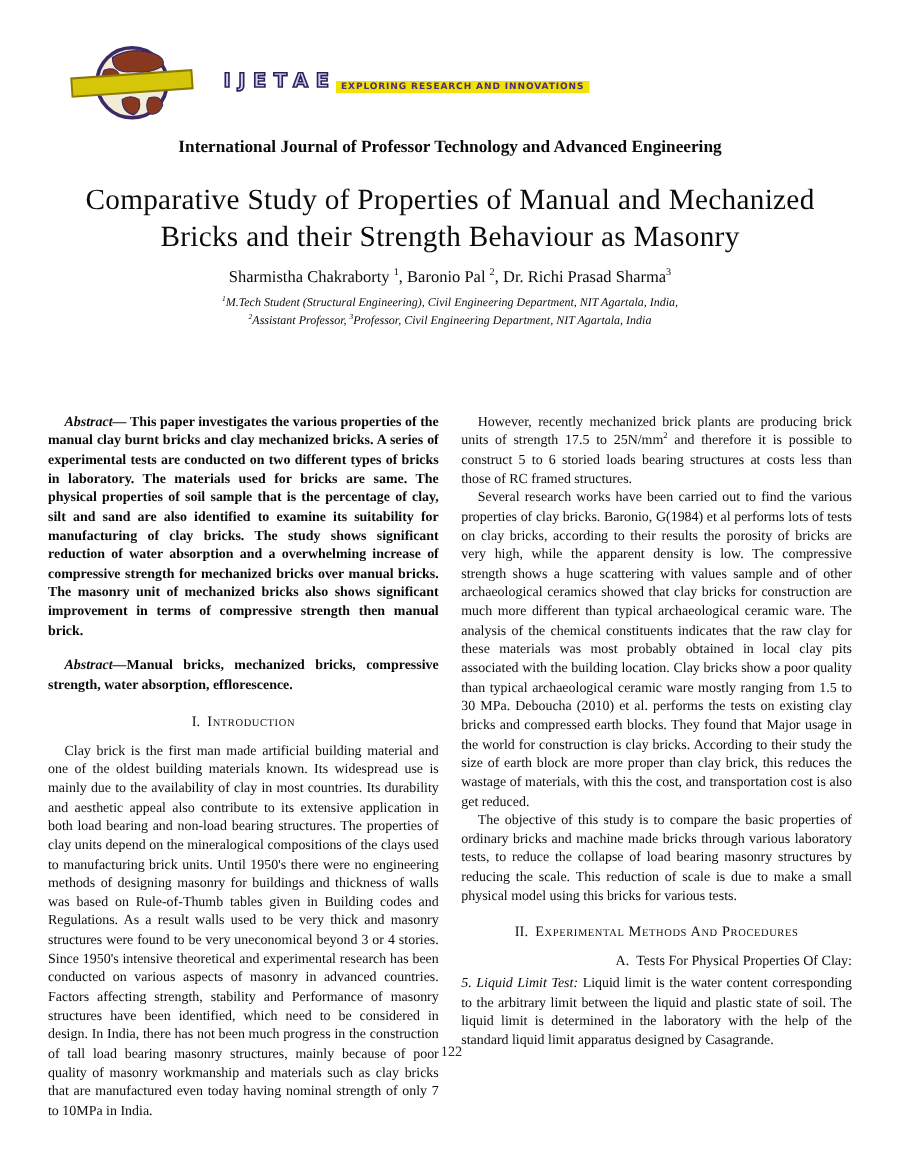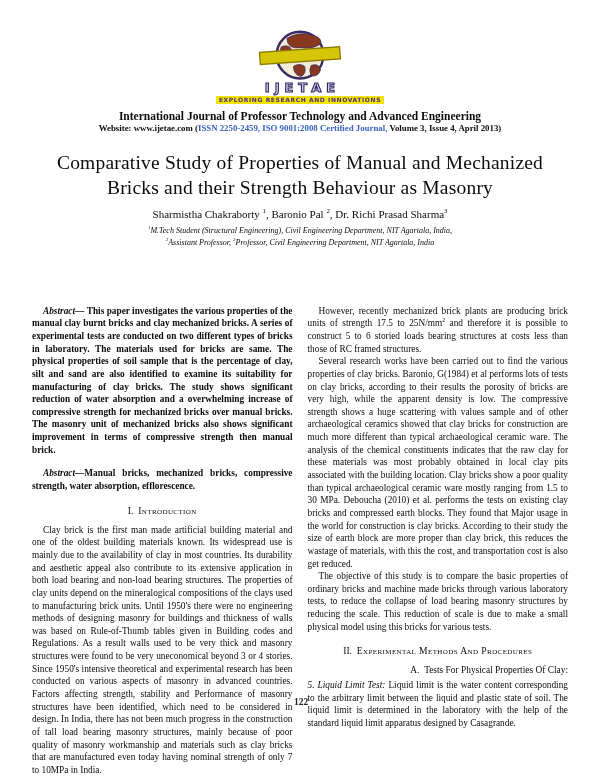--- a/index.html
+++ b/index.html
@@ -3,21 +3,21 @@
 <meta charset="utf-8">
 <style>
   html,body{margin:0;padding:0;background:#888;}
   .page{
     width:600px;height:776px;margin:0 auto;background:#ffffff;position:relative;
     font-family:"Liberation Serif","DejaVu Serif",serif;color:#0b0b0b;
     box-sizing:border-box;padding:28px 32px 0;overflow:hidden;
   }
   
   .hdr{text-align:center;}
-  .logo-wrap{display:flex;flex-direction:column;align-items:center;line-height:1;}
+  .logo-wrap{display:flex;flex-direction:row;align-items:center;line-height:1;}
   .logo-acronym{
     font-family:"DejaVu Sans","Liberation Sans",sans-serif;font-weight:700;
     font-size:13px;letter-spacing:5px;color:#d8d2ee;
     -webkit-text-stroke:1.1px #2a1f5e;text-stroke:1.1px #2a1f5e;
     margin-top:-5px;text-indent:5px;
   }
   .logo-tagline{
     display:inline-block;background:#f0e400;color:#4b2a8a;
     font-family:"DejaVu Sans","Liberation Sans",sans-serif;font-weight:700;
     font-size:6px;letter-spacing:0.6px;padding:1px 3px;margin-top:2px;white-space:nowrap;
@@ -45,21 +45,21 @@
   .section{
     font-size:9.6px;font-weight:400;text-align:center;margin:11px 0 7px;
   }
   .section .sc{font-variant:small-caps;letter-spacing:0.4px;}
   .subsection{font-size:9.4px;font-weight:400;margin:7px 0 2px;text-align:right;}
   .runin{font-style:italic;}
   .bodyp{margin-top:0;}
   .gap{margin-top:0 !important;}
   .noindent{text-indent:0 !important;}
   
-  .footer{position:absolute;left:2px;right:0;top:697px;text-align:center;font-size:9.5px;color:#222;font-weight:bold;}
+  .footer{position:absolute;left:2px;right:0;top:697px;text-align:center;font-size:9.5px;color:#222;}
 </style>
 </head>
 <body>
 
 <div class="page">
 
   <div class="hdr">
     <div class="logo-wrap">
       <svg width="112" height="58" viewBox="0 0 120 62" aria-hidden="true">
         <circle cx="60" cy="29" r="25" fill="#f3ecd6" stroke="#3b2a66" stroke-width="2.6"></circle>
@@ -68,21 +68,20 @@
         <path d="M53 41 q6 -4 12 0 q2 8 -4 11 q-8 -2 -8 -11z" fill="#87381e" stroke="#3b2a66" stroke-width="0.8"></path>
         <path d="M72 40 q8 -3 10 5 q-3 8 -10 6 q-3 -6 0 -11z" fill="#87381e" stroke="#3b2a66" stroke-width="0.8"></path>
         <g transform="rotate(-4 60 30)">
           <rect x="17" y="23" width="86" height="13" fill="#d6c60a" stroke="#8a7a00" stroke-width="1.4"></rect>
         </g>
       </svg>
       <div class="logo-acronym">IJETAE</div>
       <div class="logo-tagline">EXPLORING RESEARCH AND INNOVATIONS</div>
     </div>
     <div class="journal-name">International Journal of Professor Technology and Advanced Engineering</div>
-    <div class="journal-meta"><span>Website: www.ijetae.com (</span><span class="issn">ISSN 2250-2459, ISO 9001:2008 Certified Journal,</span><span> Volume 3, Issue 4, April 2013)</span></div>
   </div>
 
   <h1 class="title">Comparative Study of Properties of Manual and Mechanized Bricks and their Strength Behaviour as Masonry</h1>
 
   <div class="authors"><span>Sharmistha Chakraborty </span><sup>1</sup><span>, </span><span>Baronio Pal </span><sup>2</sup><span>, </span><span>Dr. Richi Prasad Sharma</span><sup>3</sup></div>
 
   <div class="affil-block">
     <div class="affil"><sup>1</sup><span>M.Tech Student (Structural Engineering), Civil Engineering Department, NIT Agartala, India,</span></div>
     <div class="affil"><sup>2</sup><span>Assistant Professor, </span><sup>3</sup><span>Professor, Civil Engineering Department, NIT Agartala, India</span></div>
   </div>

